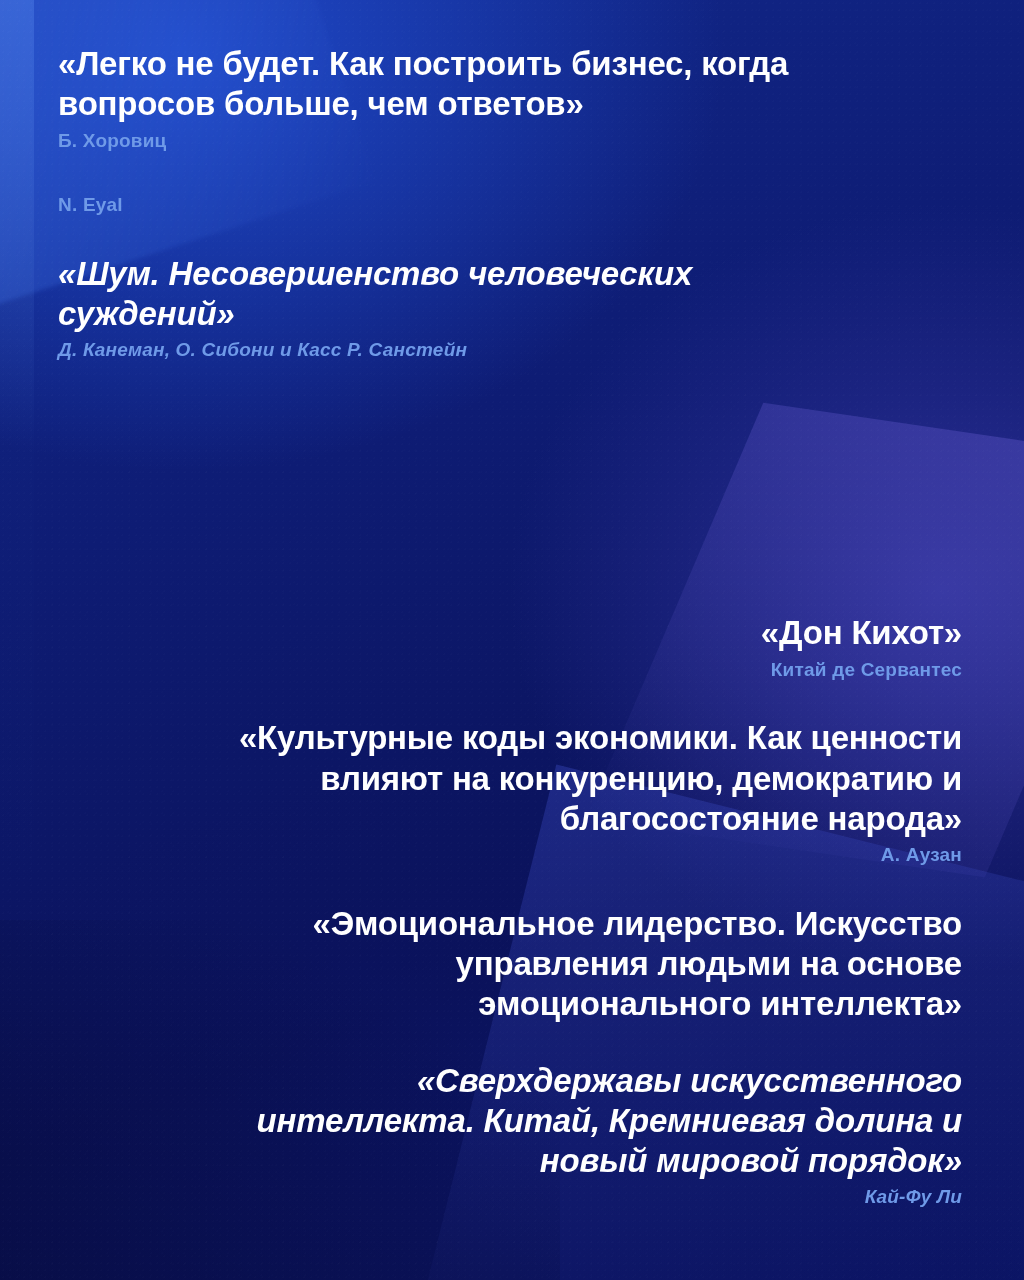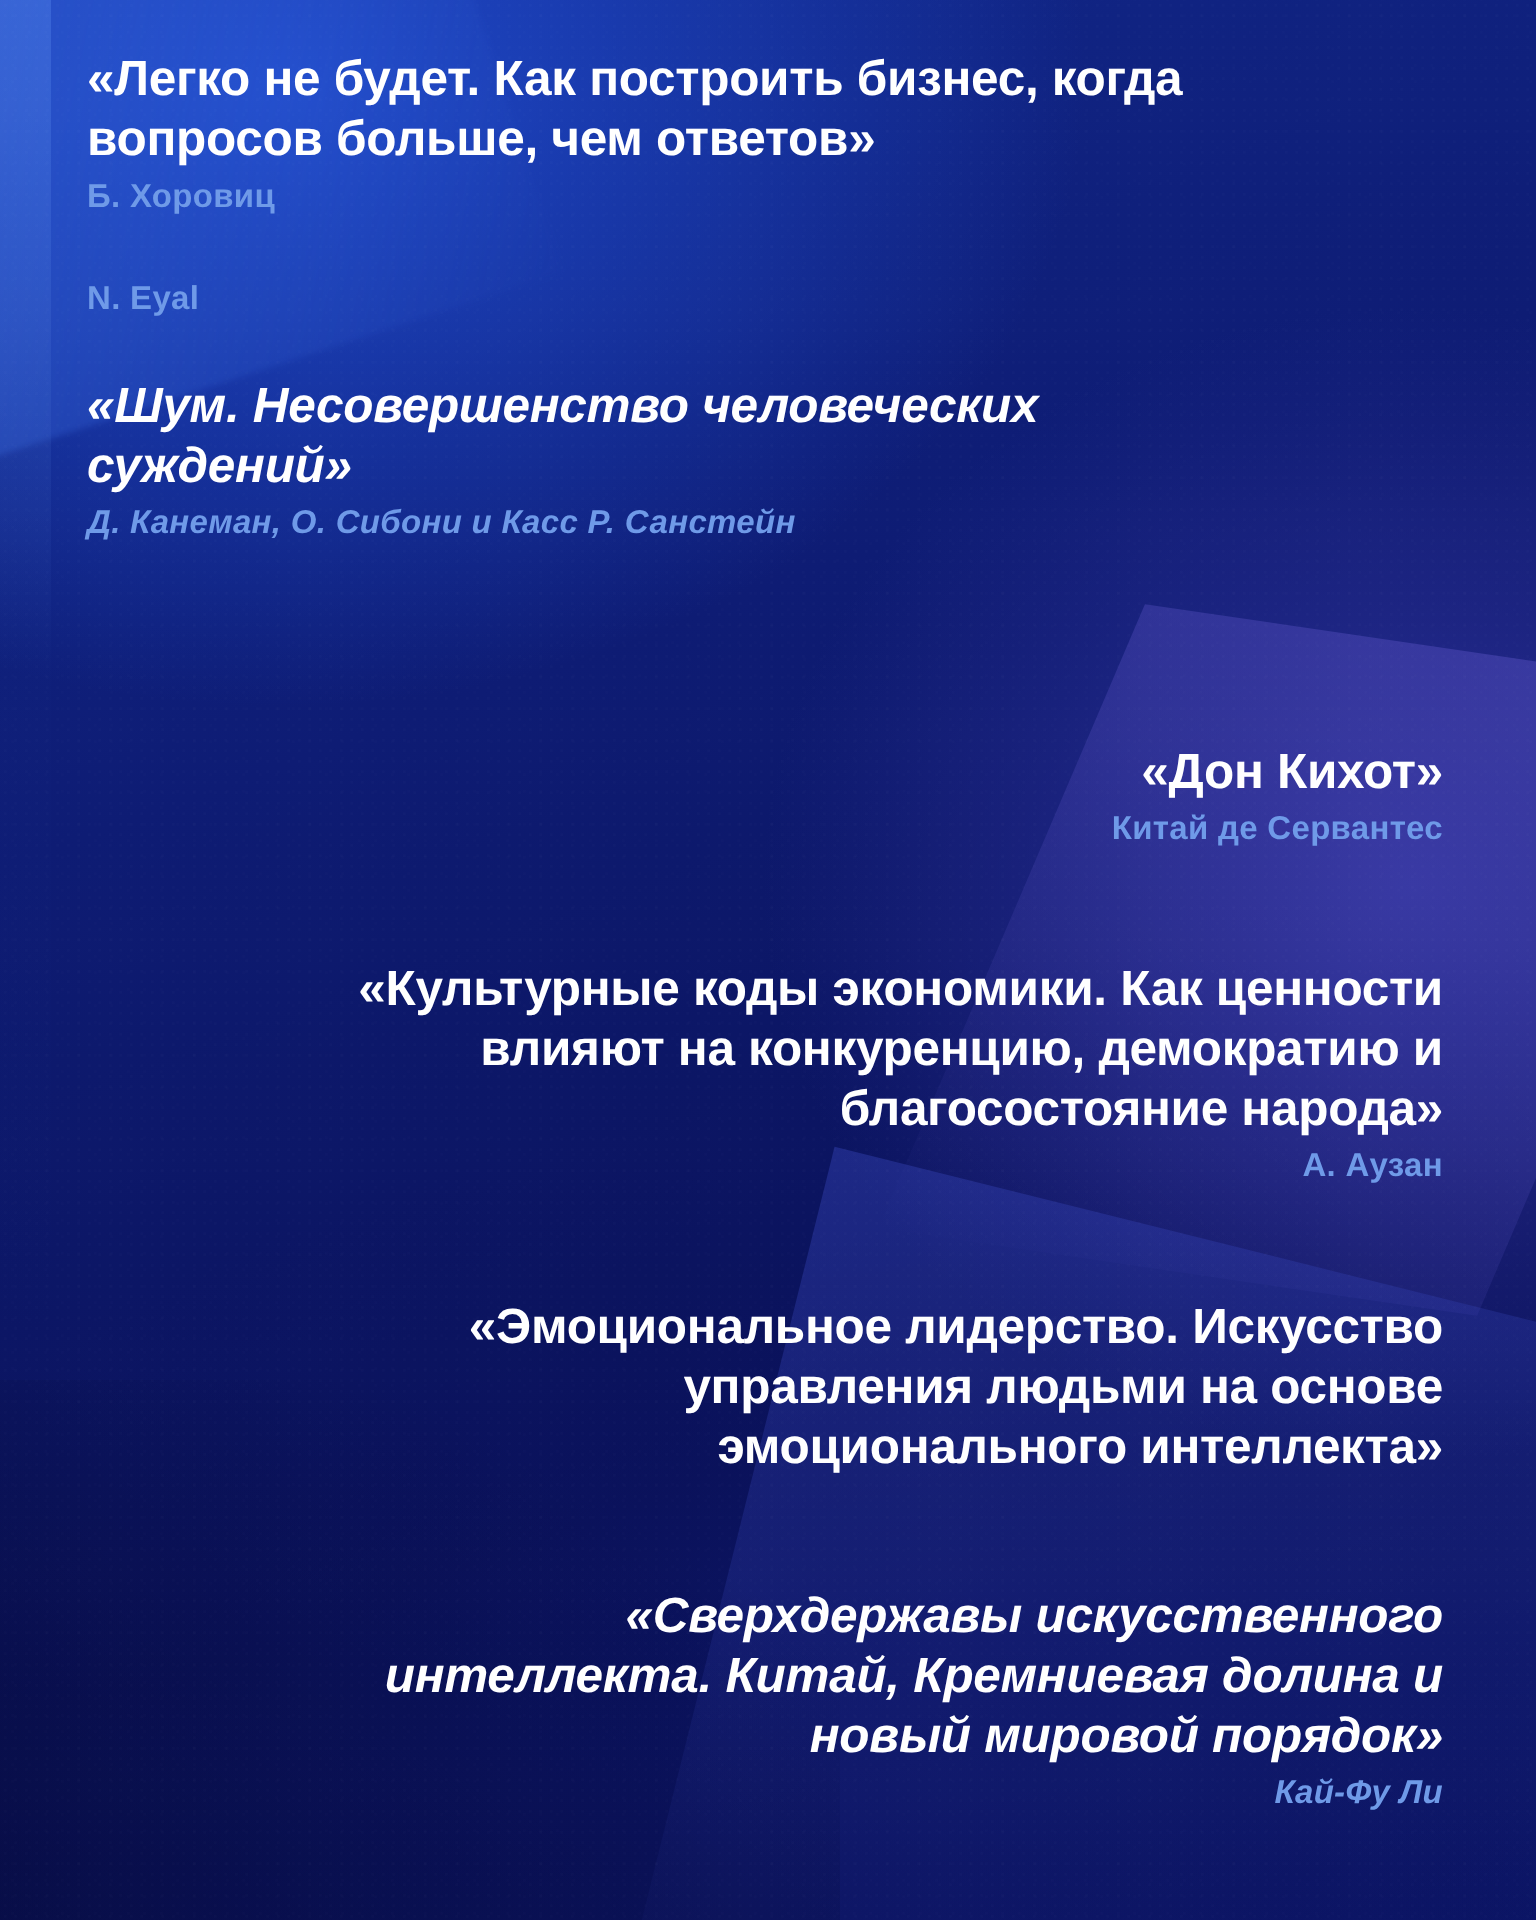--- a/index.html
+++ b/index.html
@@ -72,47 +72,47 @@
     background-position: 0 0, 3px 5px;
     pointer-events: none;
   }
 
   .content {
     position: relative;
     z-index: 3;
     width: 1024px;
     height: 1280px;
     box-sizing: border-box;
-    padding: 32px 62px 40px 58px;
+    padding: 44px 62px 40px 58px;
     display: flex;
     flex-direction: column;
   }
 
   .group {
     display: flex;
     flex-direction: column;
   }
   .group-left { align-items: flex-start; text-align: left; }
-  .group-right { align-items: flex-end; text-align: right; gap: 36px; }
+  .group-right { align-items: flex-end; text-align: right; }
 
   .entry { margin-bottom: 36px; }
   .entry:last-child { margin-bottom: 0; font-style: italic; }
 
   .title {
     color: #ffffff;
     font-size: 33px;
     line-height: 1.22;
     font-weight: 700;
     letter-spacing: -0.2px;
     margin: 0;
     max-width: 760px;
   }
   .author {
     color: #6f9ae8;
-    font-size: 22px;
+    font-size: 19px;
     line-height: 1.3;
     font-weight: 700;
     margin: 4px 0 0 0;
     letter-spacing: 0.2px;
   }
 
   .spacer { flex: 1 1 auto; min-height: 90px; }
 
   .bottom-pad { height: 30px; }
 </style>

